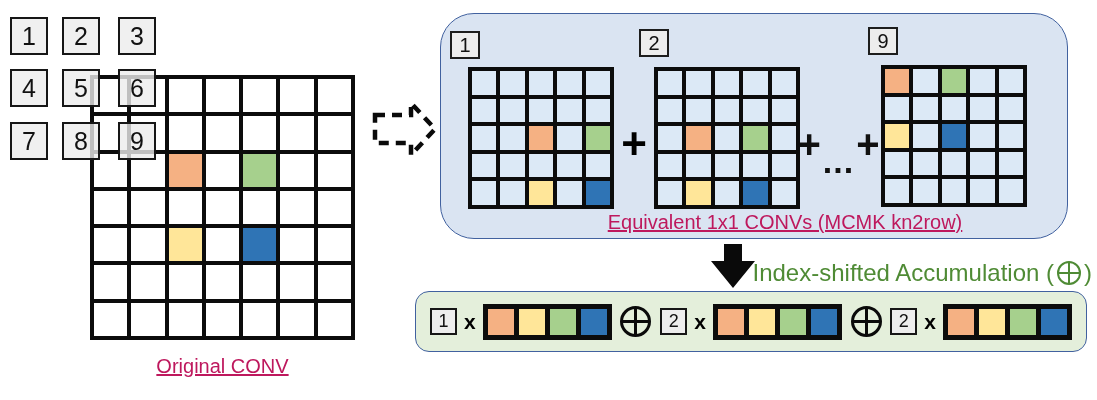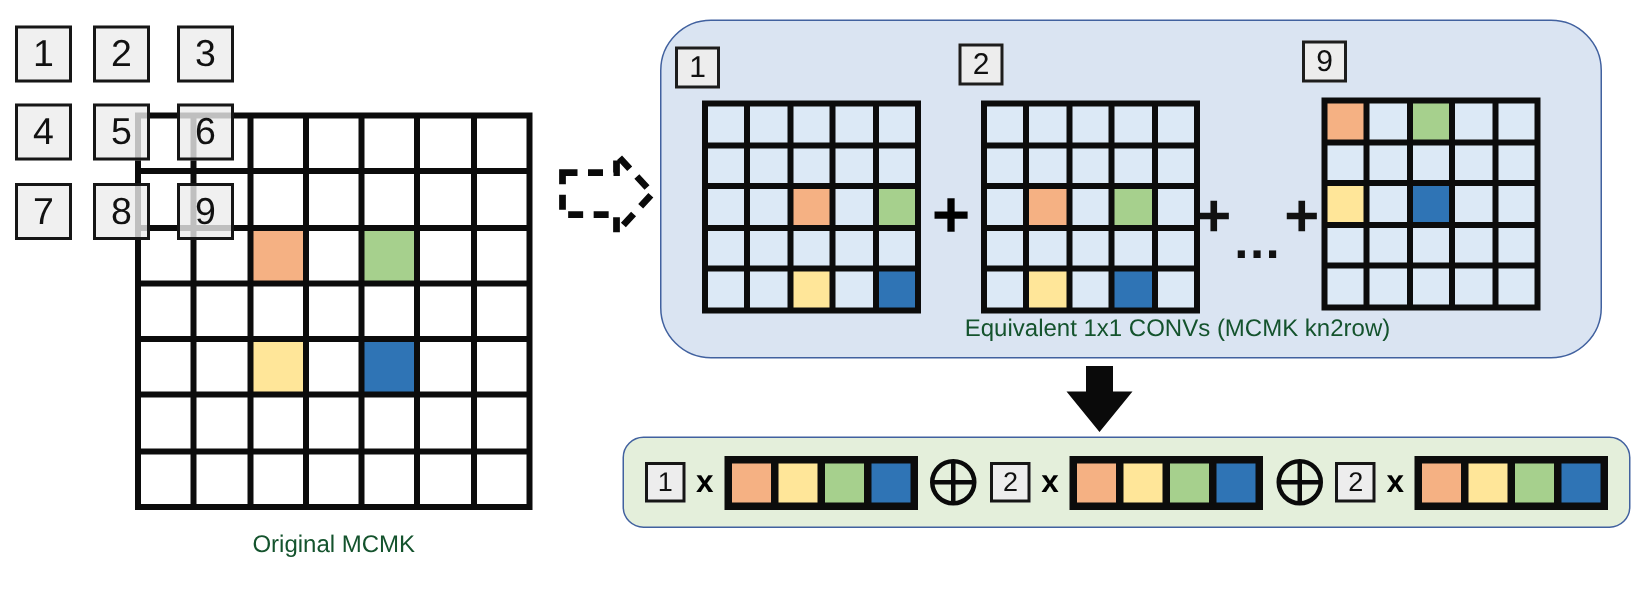--- a/index.html
+++ b/index.html
@@ -12,21 +12,21 @@
   .cell { width:auto; height:auto; }
   .orig-grid { left:90px; top:75px; width:265px; height:265px; padding:4px; gap:4px; z-index:1; }
   .mini-grid { width:146px; height:142px; padding:4px; gap:4px; }
 
   .kernel-box {
     position:absolute; width:38px; height:38px; box-sizing:border-box;
     background:rgba(236,236,236,0.8); border:2px solid #161616;
     display:flex; align-items:center; justify-content:center;
     font-size:25px; color:#111; z-index:3;
   }
-  .caption { position:absolute; font-size:16px; color:#14532d; text-align:center; white-space:nowrap; }
+  .caption { position:absolute; font-size:20px; color:#be185d; text-align:center; white-space:nowrap;text-decoration:underline; }
 
   .panel-blue {
     position:absolute; left:440px; top:13px; width:628px; height:226px;
     background:#dae4f2; border:1.6px solid #41619f; border-radius:34px; box-sizing:border-box;
   }
   .label-chip {
     position:absolute; width:30px; height:28px; box-sizing:border-box;
     background:#ededed; border:2px solid #1d1d1d;
     display:flex; align-items:center; justify-content:center; font-size:20px;
   }
@@ -135,21 +135,21 @@
       <div class="cell" style="background: rgb(255, 255, 255);"></div>
       <div class="cell" style="background: rgb(255, 255, 255);"></div>
       <div class="cell" style="background: rgb(255, 255, 255);"></div>
       <div class="cell" style="background: rgb(255, 255, 255);"></div>
       <div class="cell" style="background: rgb(255, 255, 255);"></div>
       <div class="cell" style="background: rgb(255, 255, 255);"></div>
       <div class="cell" style="background: rgb(255, 255, 255);"></div>
       <div class="cell" style="background: rgb(255, 255, 255);"></div>
     </div>
 
-  <div class="caption" style="left:90px; top:355px; width:265px;">Original MCMK</div>
+  <div class="caption" style="left:90px; top:355px; width:265px;">Original CONV</div>
 
   <svg class="arrow-dashed" width="70" height="64" viewBox="0 0 70 64">
     <path d="M4 18 L40 18 L40 6 L64 32 L40 58 L40 46 L4 46 Z" fill="none" stroke="#0a0a0a" stroke-width="4.5" stroke-dasharray="10 7"></path>
   </svg>
 
   <div class="panel-blue" id="conv-panel">
     <div class="caption" style="left:60px; top:197px; width:568px;">Equivalent 1x1 CONVs (MCMK kn2row)</div>
     <div class="plus-sign" style="left:171px; top:108px;">+</div>
     <div class="plus-dots-group" style="left:355px; top:108px;">
       <span class="p">+</span>
@@ -239,20 +239,25 @@
         <div class="cell" style="background: rgb(220, 233, 246);"></div>
         <div class="cell" style="background: rgb(220, 233, 246);"></div>
         <div class="cell" style="background: rgb(220, 233, 246);"></div>
       </div>
     </div>
 
   <svg class="arrow-down" width="46" height="46" viewBox="0 0 46 46">
     <polygon points="14,0 32,0 32,17 45,17 23,44 1,17 14,17" fill="#0a0a0a"></polygon>
   </svg>
 
+  <div class="accum-heading">
+    <span>Index-shifted Accumulation (</span>
+    <span class="oplus oplus-green"></span>
+    <span>)</span>
+  </div>
 
   <div class="panel-green" id="matmul-row">
       <div class="term">
         <div class="term-box">1</div>
         <span class="term-x">x</span>
         <div class="strip">
           <div class="cell" style="background: rgb(245, 177, 131);"></div>
           <div class="cell" style="background: rgb(255, 230, 153);"></div>
           <div class="cell" style="background: rgb(166, 208, 141);"></div>
           <div class="cell" style="background: rgb(47, 116, 181);"></div>

